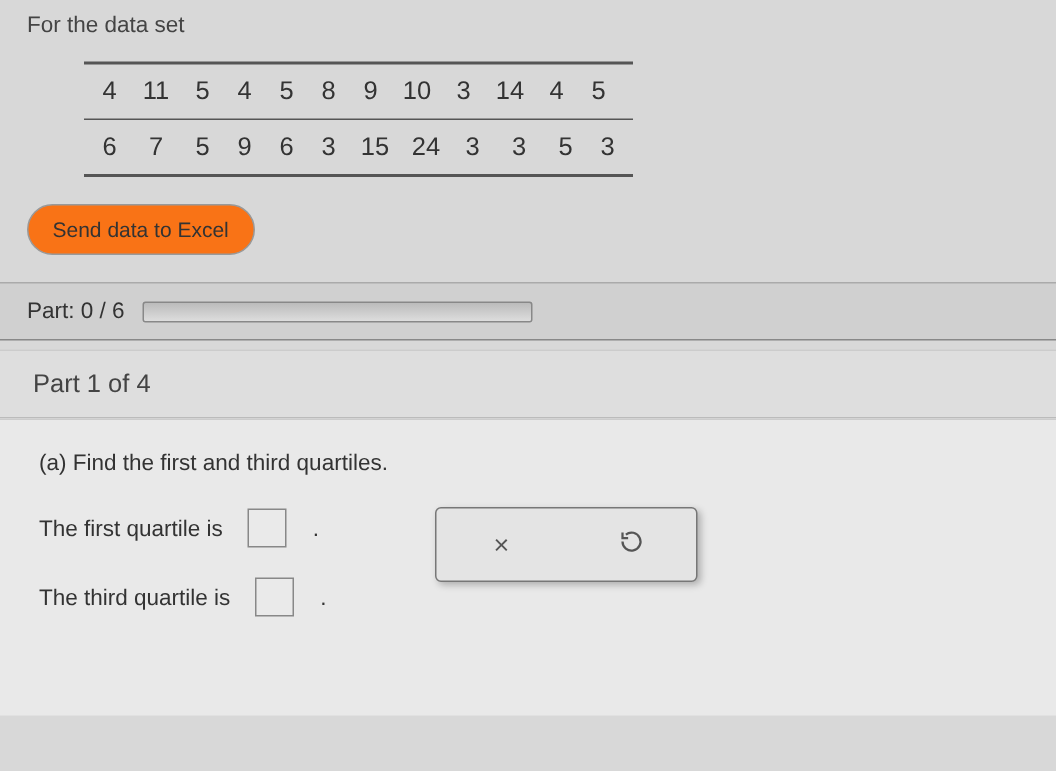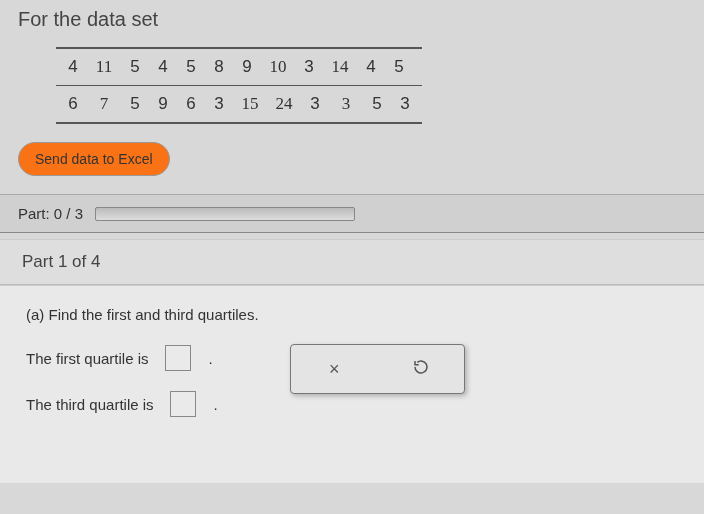--- a/index.html
+++ b/index.html
@@ -7,39 +7,39 @@
     font-family: Arial, Helvetica, sans-serif;
     background: #d8d8d8;
     width: 704px;
     height: 514px;
     overflow: hidden;
     color: #333;
   }
   .page { padding: 8px 0 0 0; }
   .prompt {
     padding: 0 18px 6px 18px;
-    font-size: 20px;
+    font-size: 15px;
     color: #444;
   }
   .data-table {
     margin: 10px 0 18px 56px;
     border-top: 2px solid #555;
     border-bottom: 2px solid #555;
     display: inline-block;
   }
   .data-row {
     display: flex;
     gap: 6px;
     padding: 8px 6px;
     font-size: 17px;
     color: #333;
   }
   .data-row.divider { border-bottom: 1.5px solid #555; }
   .data-cell { min-width: 22px; text-align: center; }
-  .data-cell.wide { min-width: 28px; font-family: Liberation Serif, serif; }
+  .data-cell.wide { min-width: 28px; }
 
   .send-btn {
     margin: 0 0 18px 18px;
     background: #f97316;
     border: 1px solid #999;
     border-radius: 18px;
     padding: 8px 16px;
     font-size: 14px;
     color: #333;
     display: inline-block;
@@ -161,21 +161,21 @@
       <span class="data-cell">5</span>
       <span class="data-cell">3</span>
     </div>
   </div>
 
   <div>
     <button class="send-btn">Send data to Excel</button>
   </div>
 
   <div class="section-bar">
-    <span>Part: 0 / 3</span>
+    <span>Part: 0 / 6</span>
     <div class="progress-track"></div>
   </div>
 
   <div class="part-header">Part 1 of 4</div>
 
   <div class="part-body">
     <div class="question">(a) Find the first and third quartiles.</div>
 
     <div class="answer-row">
       <span>The first quartile is</span>

